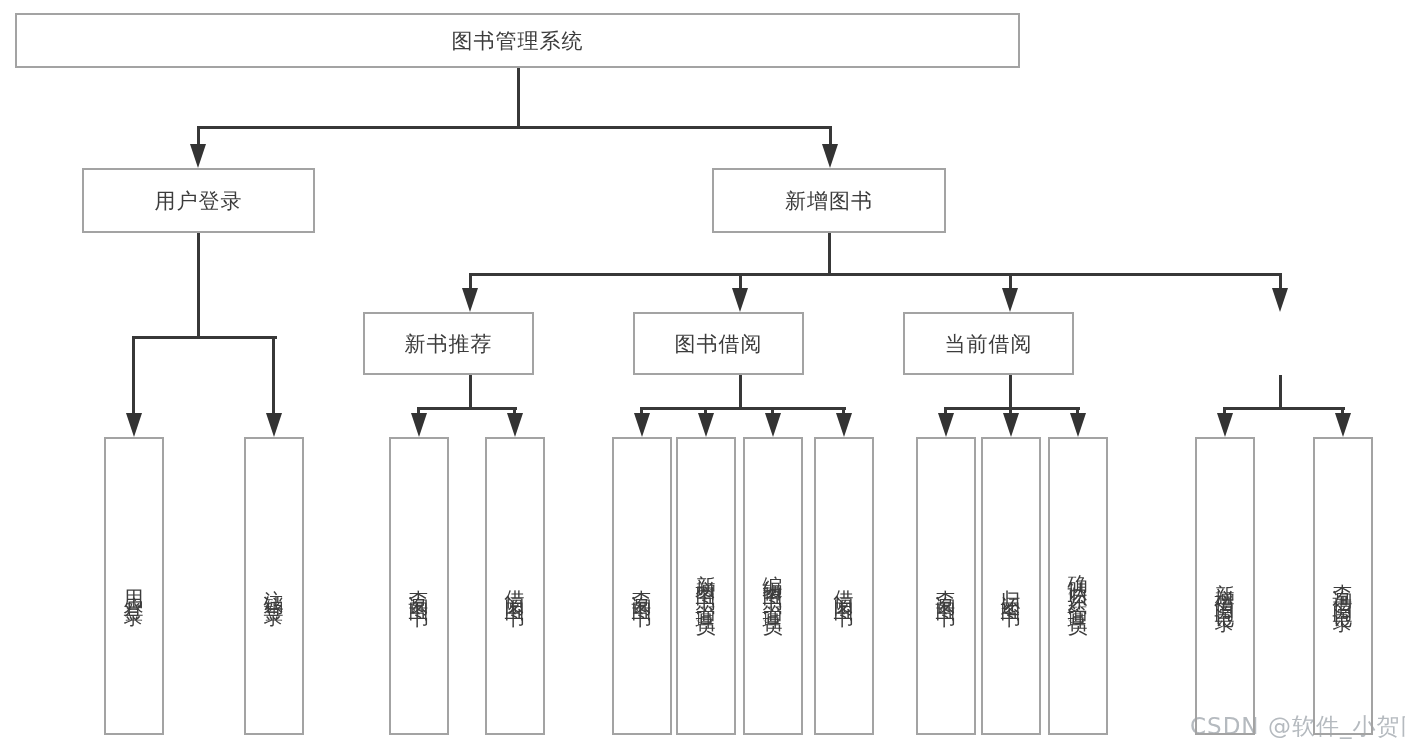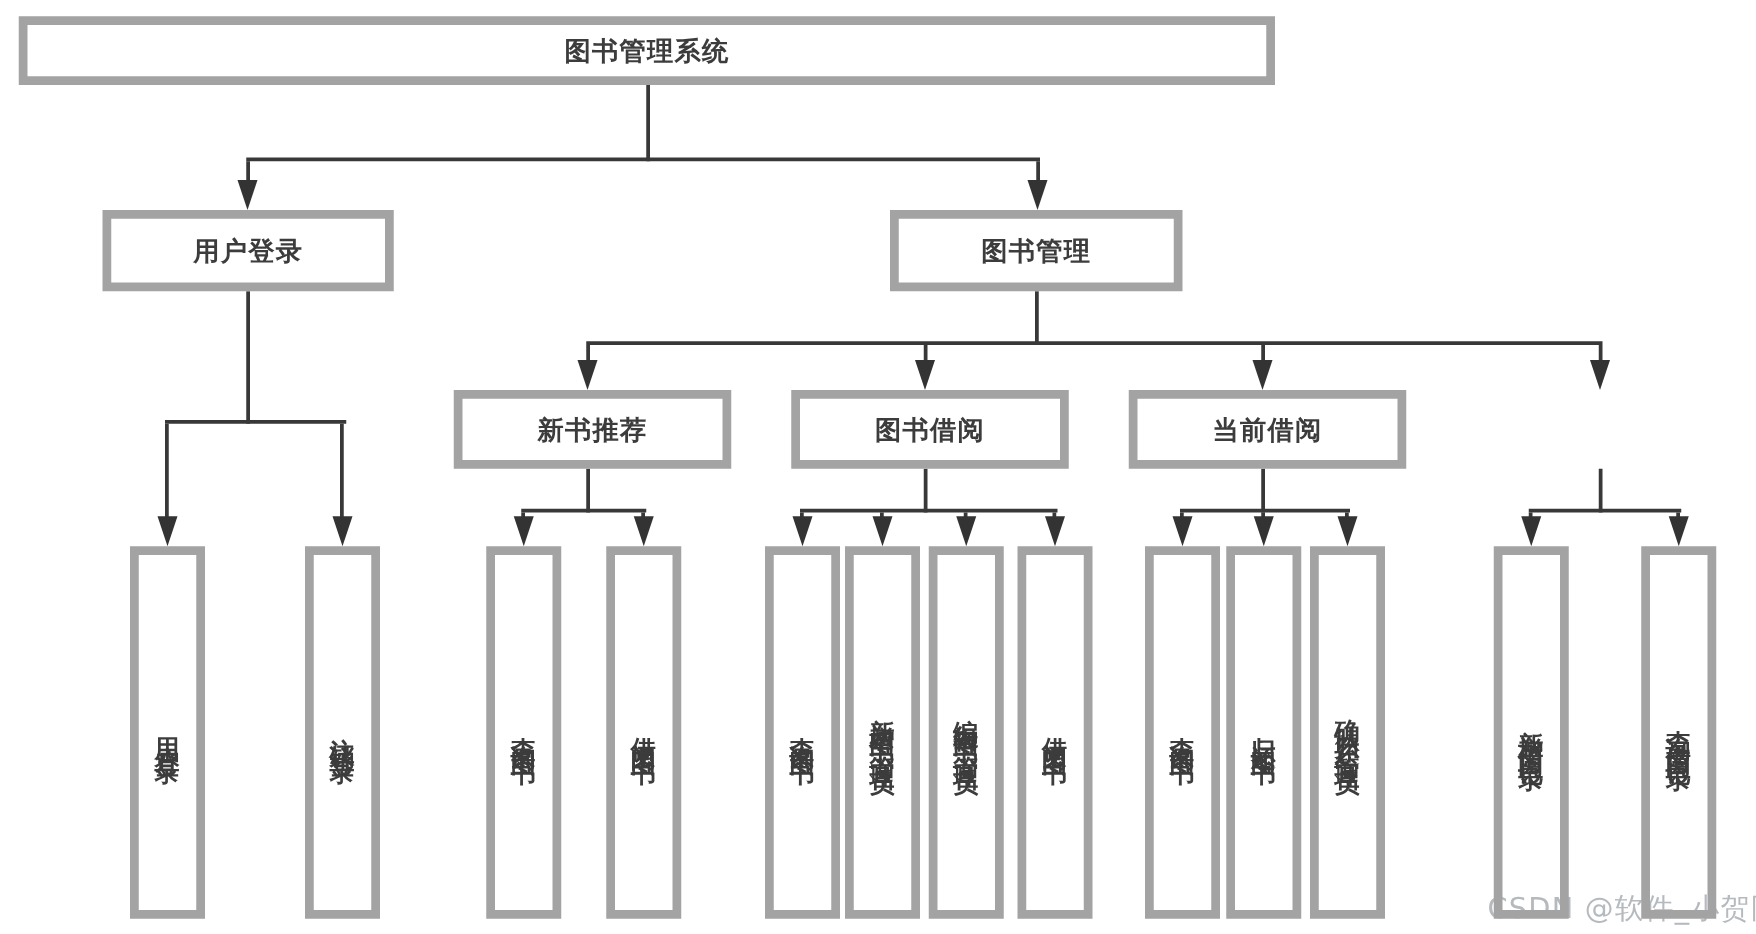--- a/index.html
+++ b/index.html
@@ -7,37 +7,36 @@
     position:relative;
     width:1405px;height:747px;
     background:#ffffff;
     font-family:"DejaVu Sans","Liberation Sans",sans-serif;
     color:#3a3a3a;
     overflow:hidden;
   }
   .box{
     position:absolute;
     box-sizing:border-box;
-    border:7px solid #a3a3a3;
+    border:2px solid #a3a3a3;
     background:transparent;
     display:flex;
     align-items:center;
     justify-content:center;
     z-index:2;
-    font-weight:bold;
   }
   .box span{
     color:#3c3c3c;
     font-size:21px;
     letter-spacing:1px;
     white-space:nowrap;
   }
   .root-box{left:15px;top:13px;width:1005px;height:55px;}
   .l2-box{height:65px;top:168px;}
-  .l3-box{width:222px;height:63px;top:312px;}
+  .l3-box{width:171px;height:63px;top:312px;}
   .leaf{width:60px;height:298px;top:437px;}
   .leaf .vtext{
     writing-mode:vertical-rl;
     text-orientation:mixed;
     font-size:20px;
     letter-spacing:6px;
     line-height:1;
     white-space:nowrap;
   }
   .vline{position:absolute;width:3px;background:#383838;z-index:1;}
@@ -75,21 +74,21 @@
   <div class="hline" style="left:197px;top:126px;width:635px"></div>
   <div class="vline" style="left:197px;top:129px;height:19px"></div>
   <div class="arrow" style="left:190px;top:144px"></div>
   <div class="vline" style="left:829px;top:129px;height:19px"></div>
   <div class="arrow" style="left:822px;top:144px"></div>
 
   <div class="box l2-box" style="left:82px;width:233px">
     <span>用户登录</span>
   </div>
   <div class="box l2-box" style="left:712px;width:234px">
-    <span>图书管理</span>
+    <span>新增图书</span>
   </div>
 
   <div class="vline" style="left:197px;top:233px;height:106px"></div>
   <div class="hline" style="left:132px;top:336px;width:145px"></div>
   <div class="vline" style="left:132px;top:339px;height:76px"></div>
   <div class="arrow" style="left:126px;top:413px"></div>
   <div class="vline" style="left:272px;top:339px;height:76px"></div>
   <div class="arrow" style="left:266px;top:413px"></div>
 
   <div class="vline" style="left:828px;top:233px;height:43px"></div>

